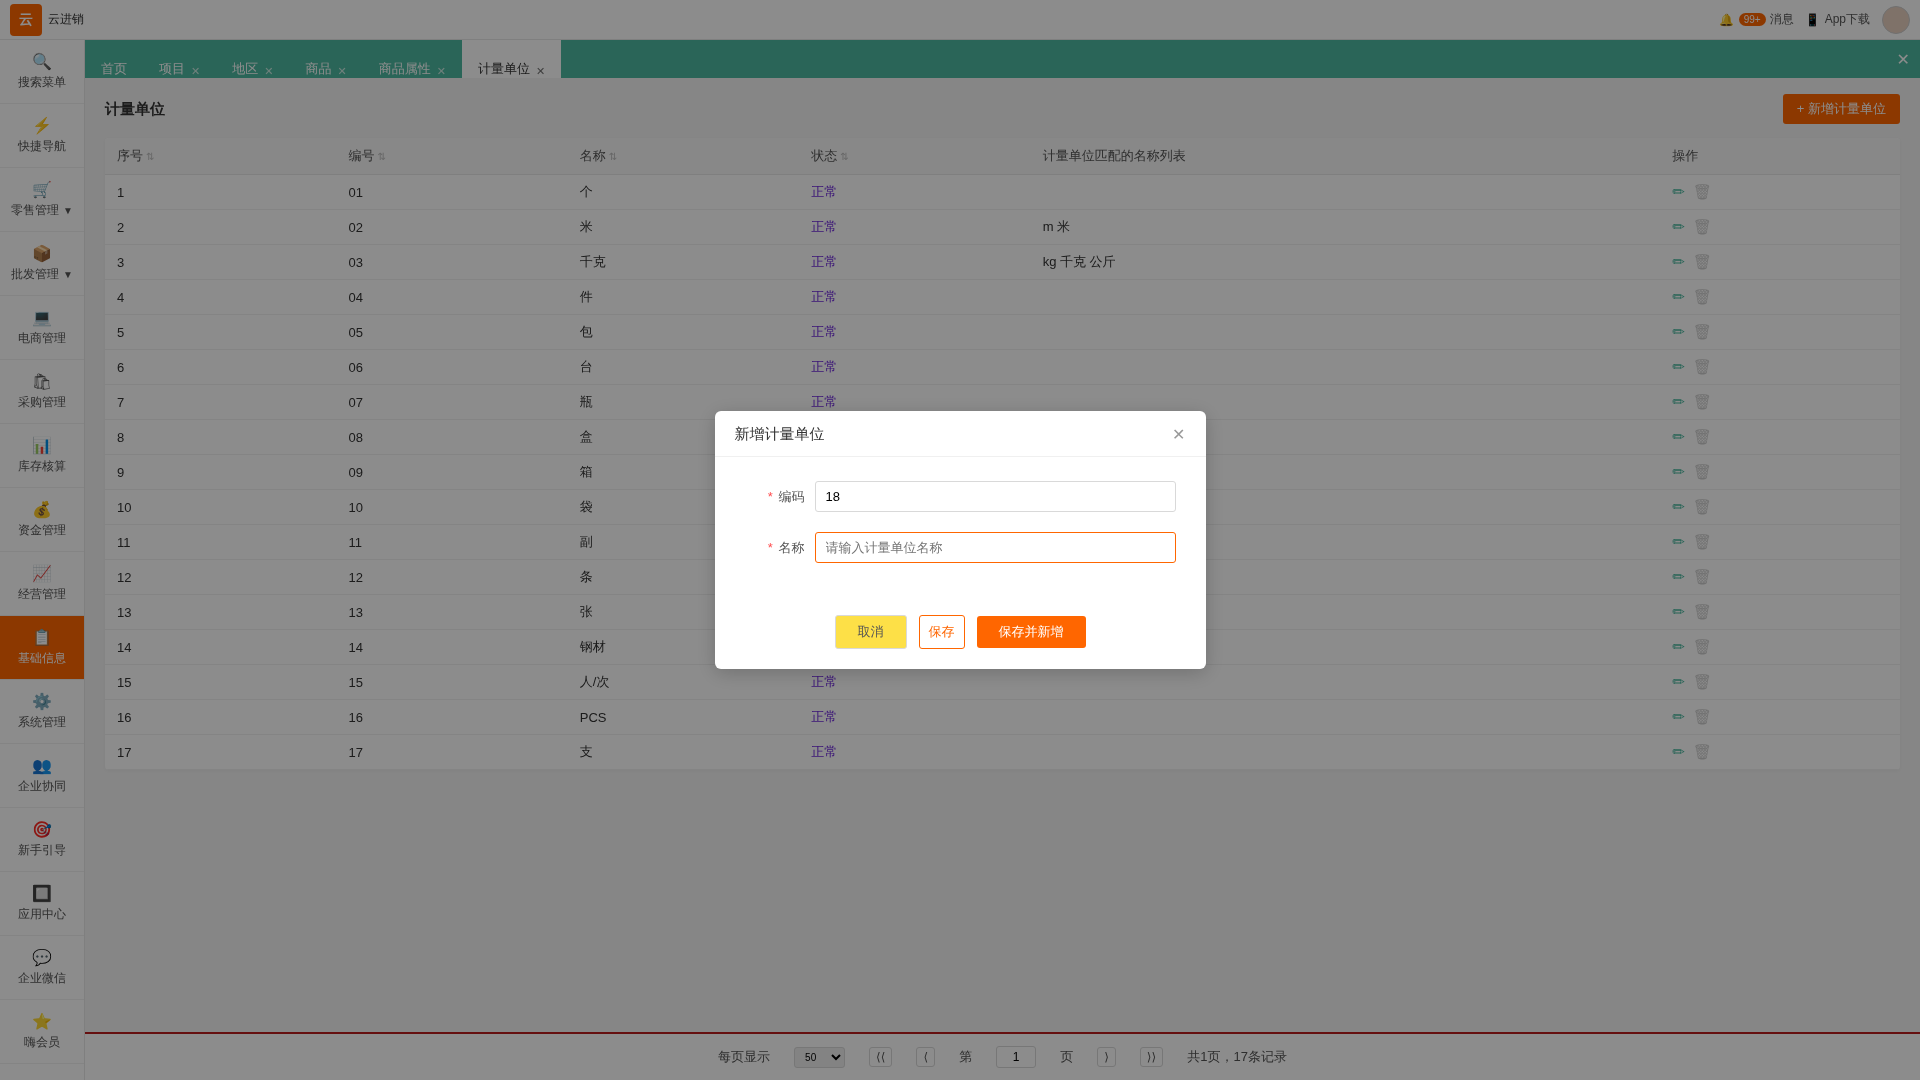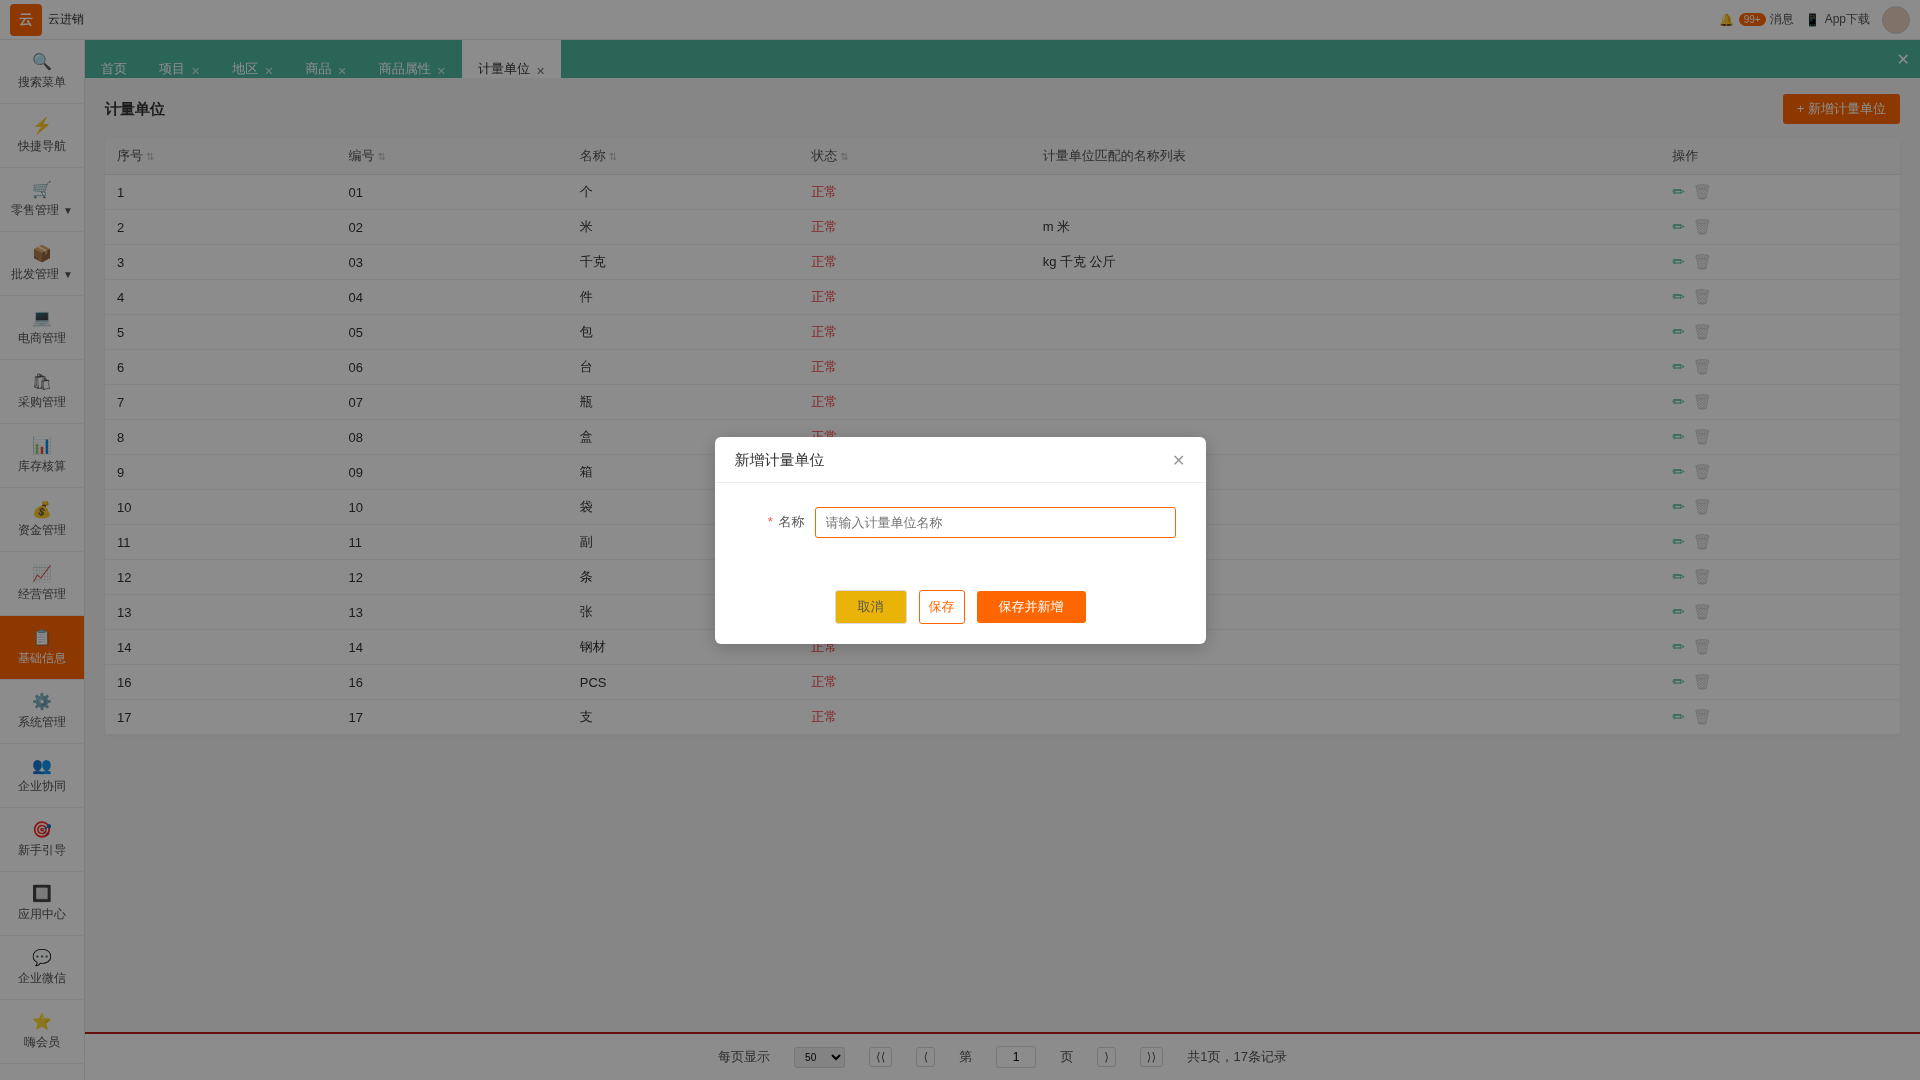--- a/index.html
+++ b/index.html
@@ -38,21 +38,21 @@
 
     
     .page-content { flex: 1; overflow-y: auto; padding: 16px 20px; position: relative; }
     .page-title { font-size: 15px; font-weight: bold; color: #333; margin-bottom: 14px; display: flex; align-items: center; justify-content: space-between; }
     .add-btn { background: #ff6600; color: #fff; border: none; padding: 6px 14px; border-radius: 3px; cursor: pointer; font-size: 13px; }
 
     
     .data-table { width: 100%; border-collapse: collapse; background: #fff; border-radius: 4px; overflow: hidden; box-shadow: 0 1px 4px rgba(0,0,0,0.05); }
     .data-table th { background: #f7f7f7; padding: 9px 12px; text-align: left; font-weight: 500; color: #555; border-bottom: 1px solid #e8e8e8; font-size: 13px; white-space: nowrap; }
     .data-table td { padding: 8px 12px; border-bottom: 1px solid #f0f0f0; color: #333; font-size: 13px; }
-    .status-normal { color: #ef4444; }
+    .status-normal { color: #6d28d9; }
     .action-btns { display: flex; gap: 8px; }
     .action-edit { color: #4db8a0; cursor: pointer; font-size: 15px; }
     .action-delete { color: #ccc; cursor: pointer; font-size: 15px; }
     .sort-icon { color: #bbb; font-size: 10px; }
 
     
     .pagination-bar { height: 48px; background: #fff; border-top: 2px solid #b91c1c; display: flex; align-items: center; justify-content: center; padding: 0 20px; gap: 24px; font-size: 13px; color: #555; }
     .page-size-select { border: 1px solid #d9d9d9; padding: 3px 6px; border-radius: 3px; font-size: 10px; }
     .page-input { border: 1px solid #d9d9d9; width: 40px; text-align: center; padding: 3px 4px; border-radius: 3px; font-size: 12px; }
     .page-nav { cursor: pointer; color: #555; padding: 2px 6px; border: 1px solid #d9d9d9; border-radius: 3px; font-size: 12px; background: #fff; }
@@ -63,21 +63,21 @@
     .modal-header { display: flex; align-items: center; justify-content: space-between; padding: 14px 20px 12px; border-bottom: 1px solid #f0f0f0; }
     .modal-title { font-size: 15px; font-weight: 500; color: #333; }
     .modal-close { cursor: pointer; color: #999; font-size: 16px; border: none; background: none; }
     .modal-body { padding: 24px 30px 20px; }
     .form-row { display: flex; align-items: center; margin-bottom: 20px; }
     .form-label { width: 60px; text-align: right; font-size: 13px; color: #555; margin-right: 10px; }
     .form-label .required { color: #ff4d4f; margin-right: 2px; }
     .form-input { flex: 1; border: 1px solid #d9d9d9; padding: 7px 10px; border-radius: 3px; font-size: 13px; outline: none; }
     .form-input.active-border { border-color: #ff6600; }
     .modal-footer { display: flex; align-items: center; justify-content: center; padding: 12px 20px 20px; gap: 12px; }
-    .btn-cancel { border: 1px solid #d9d9d9; background: #eab308; color: #555; padding: 7px 22px; border-radius: 3px; cursor: pointer; font-size: 13px; }
+    .btn-cancel { border: 1px solid #d9d9d9; background: #fde047; color: #555; padding: 7px 22px; border-radius: 3px; cursor: pointer; font-size: 13px; }
     .btn-save { border: 1px solid #ff6600; background: #fff; color: #ff6600; padding: 7px 9px; border-radius: 3px; cursor: pointer; font-size: 13px; }
     .btn-save-new { border: none; background: #ff6600; color: #fff; padding: 7px 22px; border-radius: 3px; cursor: pointer; font-size: 13px; }
 
     .th-sort { display: inline-flex; align-items: center; gap: 3px; }
   </style>
 </head>
 <body>
 
 <div class="app-wrapper">
 
@@ -398,20 +398,33 @@
       <td><span class="status-normal">正常</span></td>
       <td></td>
       <td>
         <div class="action-btns">
           <span class="action-edit">✏</span>
           <span class="action-delete">🗑</span>
         </div>
       </td>
     </tr>
               <tr>
+      <td>15</td>
+      <td>15</td>
+      <td>人/次</td>
+      <td><span class="status-normal">正常</span></td>
+      <td></td>
+      <td>
+        <div class="action-btns">
+          <span class="action-edit">✏</span>
+          <span class="action-delete">🗑</span>
+        </div>
+      </td>
+    </tr>
+              <tr>
       <td>16</td>
       <td>16</td>
       <td>PCS</td>
       <td><span class="status-normal">正常</span></td>
       <td></td>
       <td>
         <div class="action-btns">
           <span class="action-edit">✏</span>
           <span class="action-delete">🗑</span>
         </div>
@@ -456,20 +469,27 @@
   <div class="modal-overlay">
     <div class="modal">
       <div class="modal-header">
         <span class="modal-title">新增计量单位</span>
         <button class="modal-close">✕</button>
       </div>
       <div class="modal-body">
         <div class="form-row">
           <div class="form-label">
             <span class="required">*</span>
+            <span>编码</span>
+          </div>
+          <input type="text" class="form-input" value="18" style="">
+        </div>
+        <div class="form-row">
+          <div class="form-label">
+            <span class="required">*</span>
             <span>名称</span>
           </div>
           <input type="text" class="form-input active-border" placeholder="请输入计量单位名称" style="">
         </div>
       </div>
       <div class="modal-footer">
         <button class="btn-cancel">取消</button>
         <button class="btn-save">保存</button>
         <button class="btn-save-new">保存并新增</button>
       </div>

